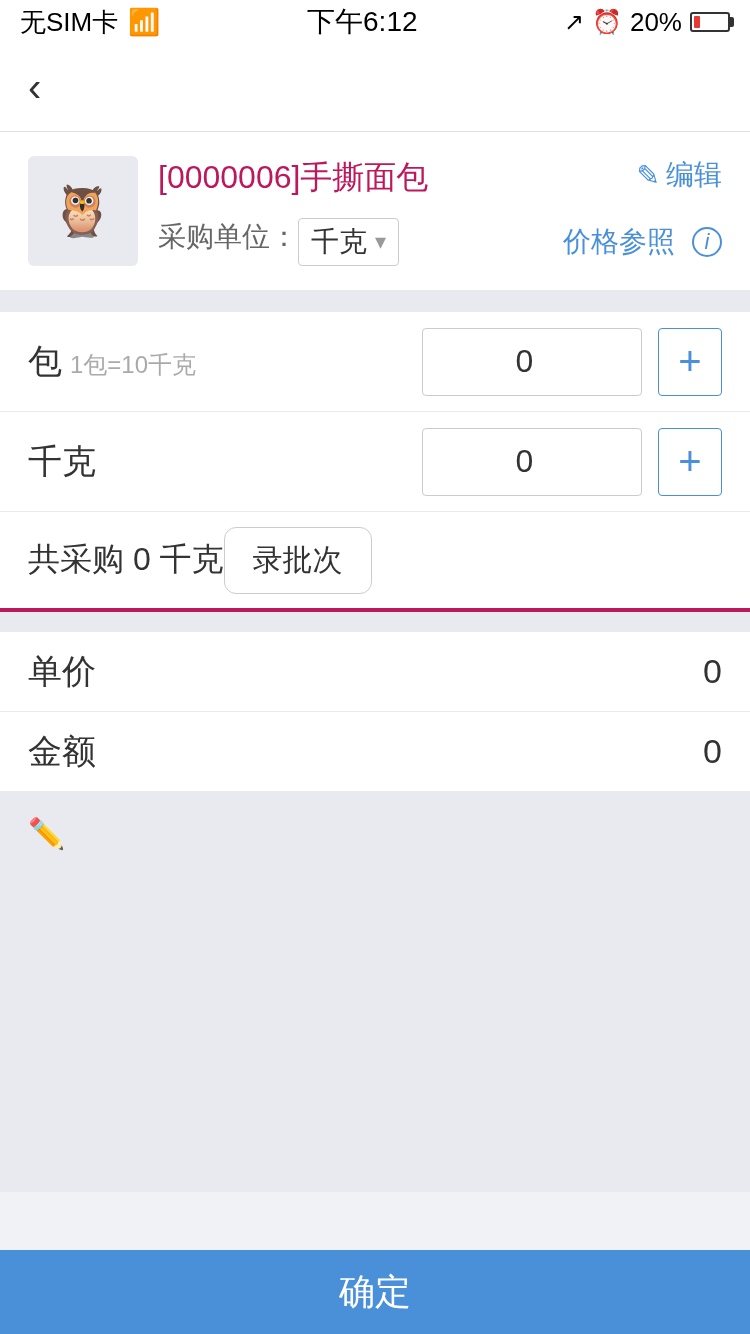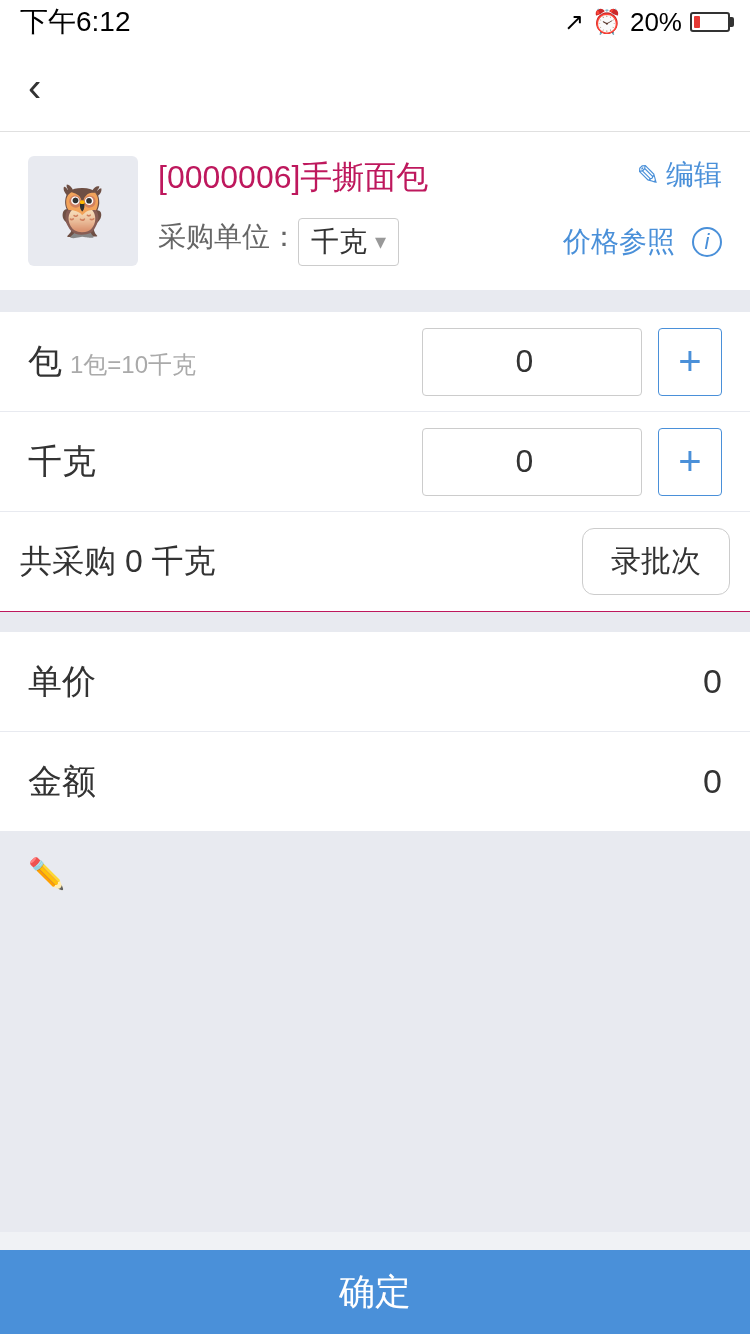--- a/index.html
+++ b/index.html
@@ -206,24 +206,24 @@
       align-items: center;
       justify-content: center;
       cursor: pointer;
     }
 
     
     .summary-row {
       background: #fff;
       display: flex;
       align-items: center;
-      justify-content: space-between;
-      padding: 0 20px;
+      justify-content: flex-start;
+      padding: 0 28px;
       height: 100px;
-      border-bottom: 1px solid #be185d;
+      border-bottom: 4px solid #be185d;
     }
     .summary-text {
       font-size: 32px;
       color: #333;
     }
     .batch-btn {
       border: 1px solid #ccc;
       border-radius: 12px;
       padding: 12px 28px;
       font-size: 30px;
@@ -232,21 +232,21 @@
       cursor: pointer;
     }
 
     
     .price-section { background: #fff; }
     .price-row {
       display: flex;
       align-items: center;
       justify-content: space-between;
       padding: 0 28px;
-      height: 100px;
+      height: 80px;
       border-bottom: 1px solid #e8eaf0;
     }
     .price-label { font-size: 34px; color: #333; }
     .price-value { font-size: 34px; color: #333; }
 
     
     .note-section {
       background: #e8eaf0;
       min-height: 400px;
       padding: 24px 28px;
@@ -277,20 +277,24 @@
     
     .bottom-spacer { height: 100px; }
 
     
     .wifi-icon { font-size: 26px; }
   </style>
 </head>
 <body>
 
 <div class="status-bar">
+  <div class="status-left">
+    <span>无SIM卡</span>
+    <span class="wifi-icon">📶</span>
+  </div>
   <div style="font-size:28px;font-weight:500;">下午6:12</div>
   <div class="status-right">
     <span style="font-size:24px;">↗</span>
     <span style="font-size:24px;">⏰</span>
     <span>20%</span>
     <div class="battery">
       <div class="battery-body">
         <div class="battery-fill"></div>
       </div>
     </div>

